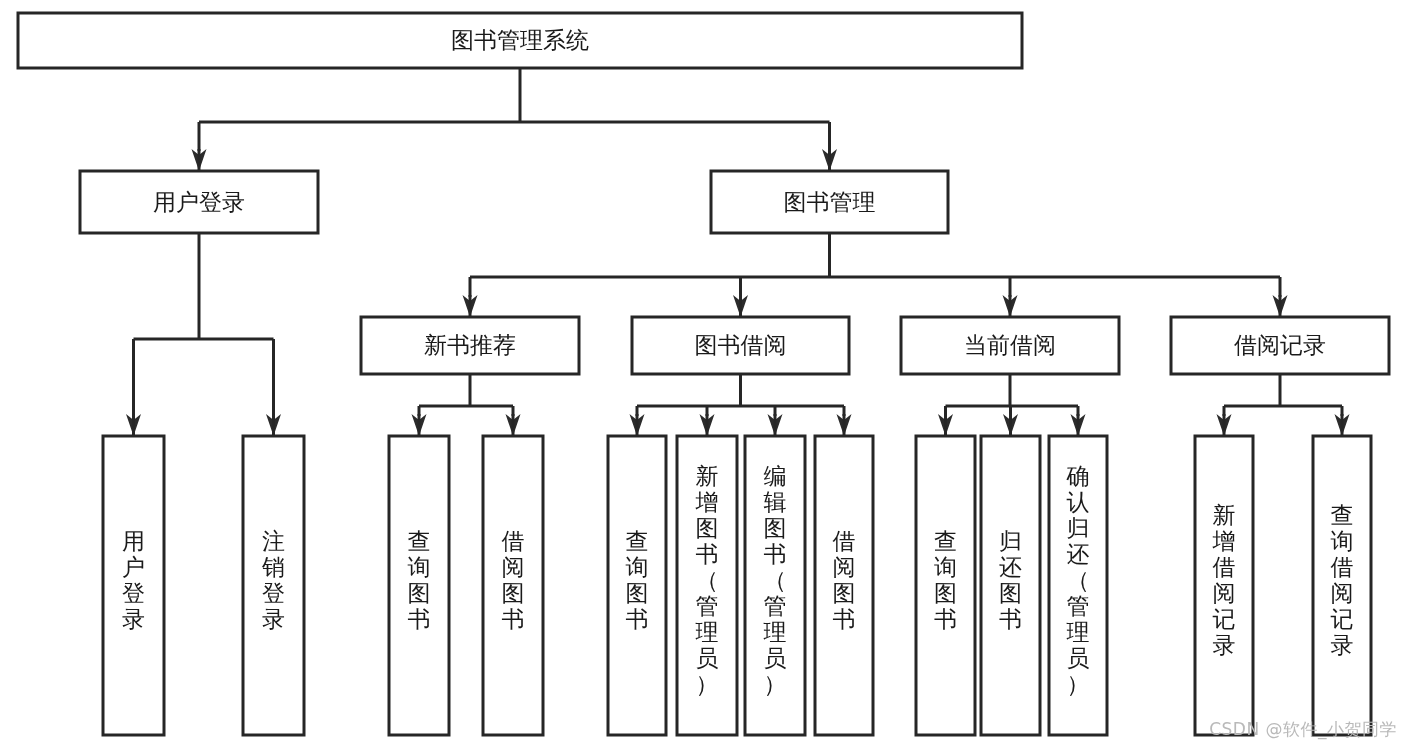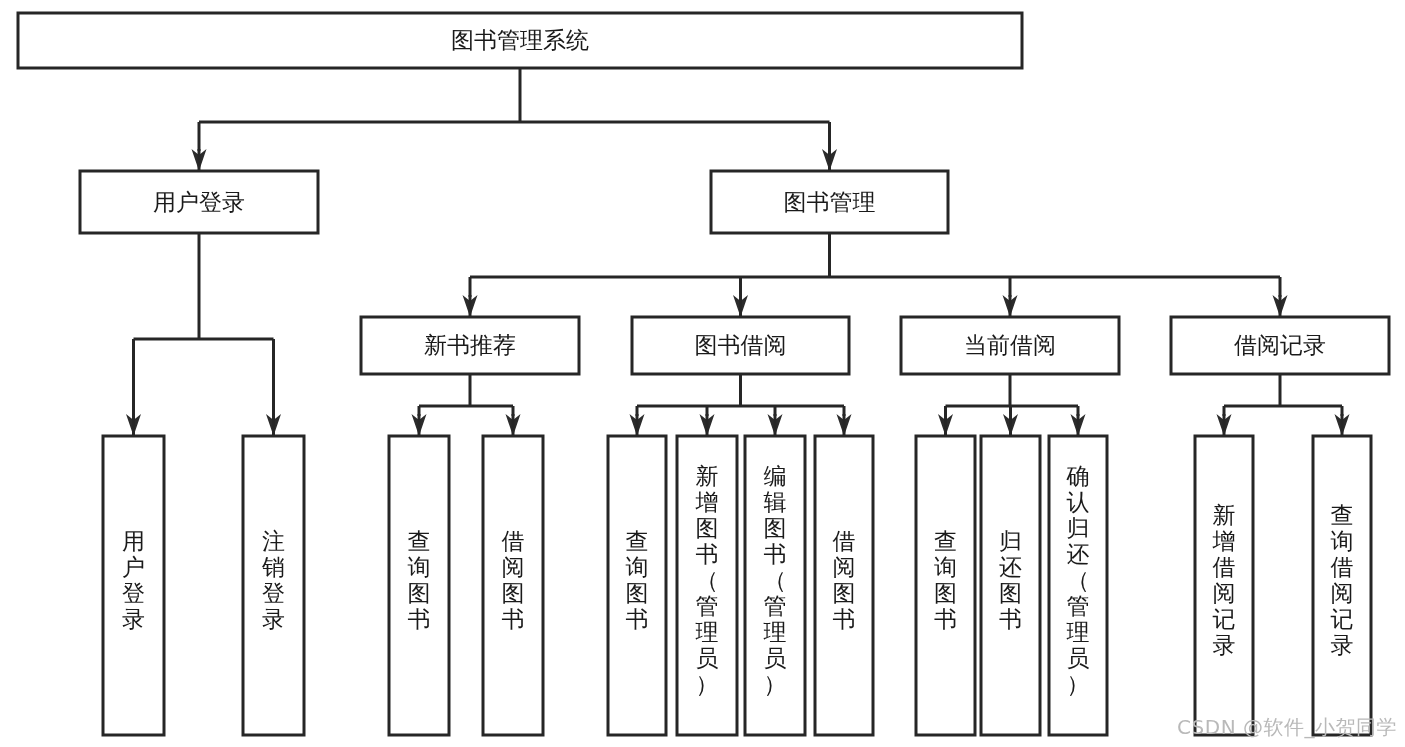--- a/index.html
+++ b/index.html
@@ -52,21 +52,21 @@
     fill: #1a1a1a;
     font-family: "DejaVu Sans", "Liberation Sans", sans-serif;
     font-size: 23px;
     text-anchor: middle;
   }
   .watermark {
     position: absolute;
     right: 8px;
     bottom: 6px;
     font-family: "DejaVu Sans", "Liberation Sans", sans-serif;
-    font-size: 20px;
+    font-size: 17px;
     color: #b9b9b9;
     letter-spacing: 0.5px;
     white-space: nowrap;
     pointer-events: none;
   }
 </style>
 </head>
 <body>
 
 <div id="diagram-root">

